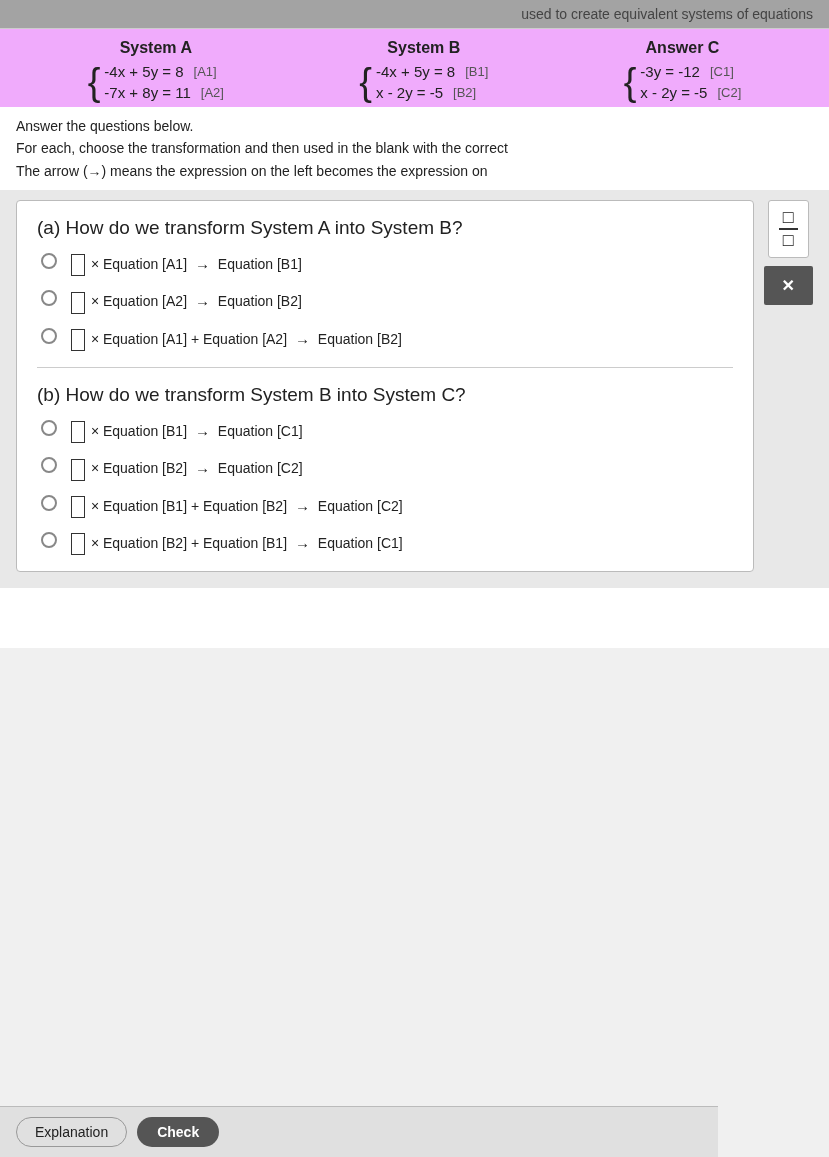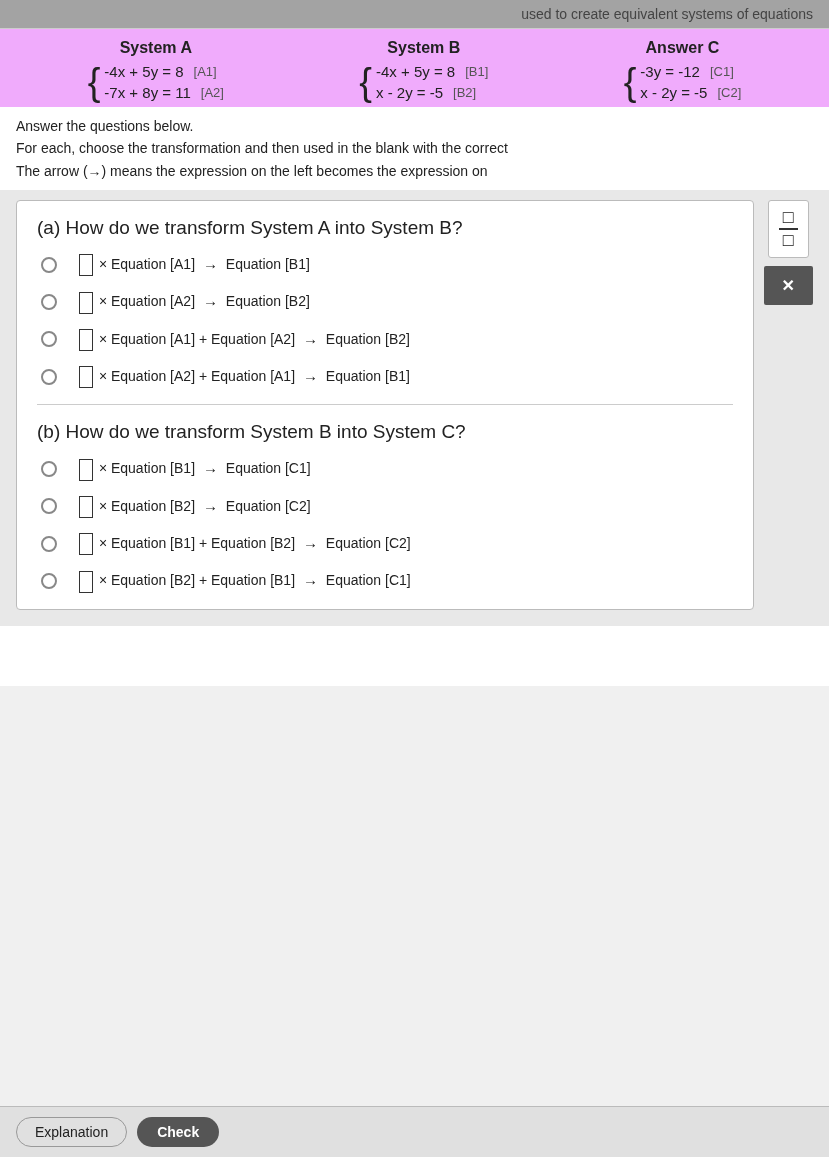--- a/index.html
+++ b/index.html
@@ -96,22 +96,22 @@
 
     .options-list {
       display: flex;
       flex-direction: column;
       gap: 14px;
       padding-left: 4px;
     }
 
     .option-row {
       display: flex;
-      align-items: center;
-      gap: 20px;
+      align-items: flex-start;
+      gap: 12px;
     }
 
     .radio-btn {
       width: 16px;
       height: 16px;
       border-radius: 50%;
       border: 2px solid #888;
       background: #fff;
       flex-shrink: 0;
       cursor: pointer;
@@ -188,21 +188,21 @@
     .content-wrapper {
       display: flex;
       align-items: flex-start;
       gap: 0;
     }
 
     .bottom-bar {
       position: fixed;
       bottom: 0;
       left: 0;
-      width: 829px;
+      width: 718px;
       background: #e0e0e0;
       padding: 10px 16px;
       display: flex;
       align-items: center;
       gap: 10px;
       border-top: 1px solid #bbb;
     }
 
     .explanation-btn {
       background: #e0e0e0;
@@ -336,27 +336,20 @@
             </div>
 
             <div class="option-row">
               <div class="radio-btn"></div>
               <span class="option-text">
                 <span class="box-input"></span>
                 × Equation [A1] + Equation [A2] <span class="arrow">→</span> Equation [B2]
               </span>
             </div>
 
-            <div class="option-row">
-              <div class="radio-btn"></div>
-              <span class="option-text">
-                <span class="box-input"></span>
-                × Equation [A2] + Equation [A1] <span class="arrow">→</span> Equation [B1]
-              </span>
-            </div>
 
           </div>
         </div>
 
         <hr class="section-divider">
 
         <div>
           <div class="question-title">(b)  How do we transform System B into System C?</div>
 
           <div class="options-list">

